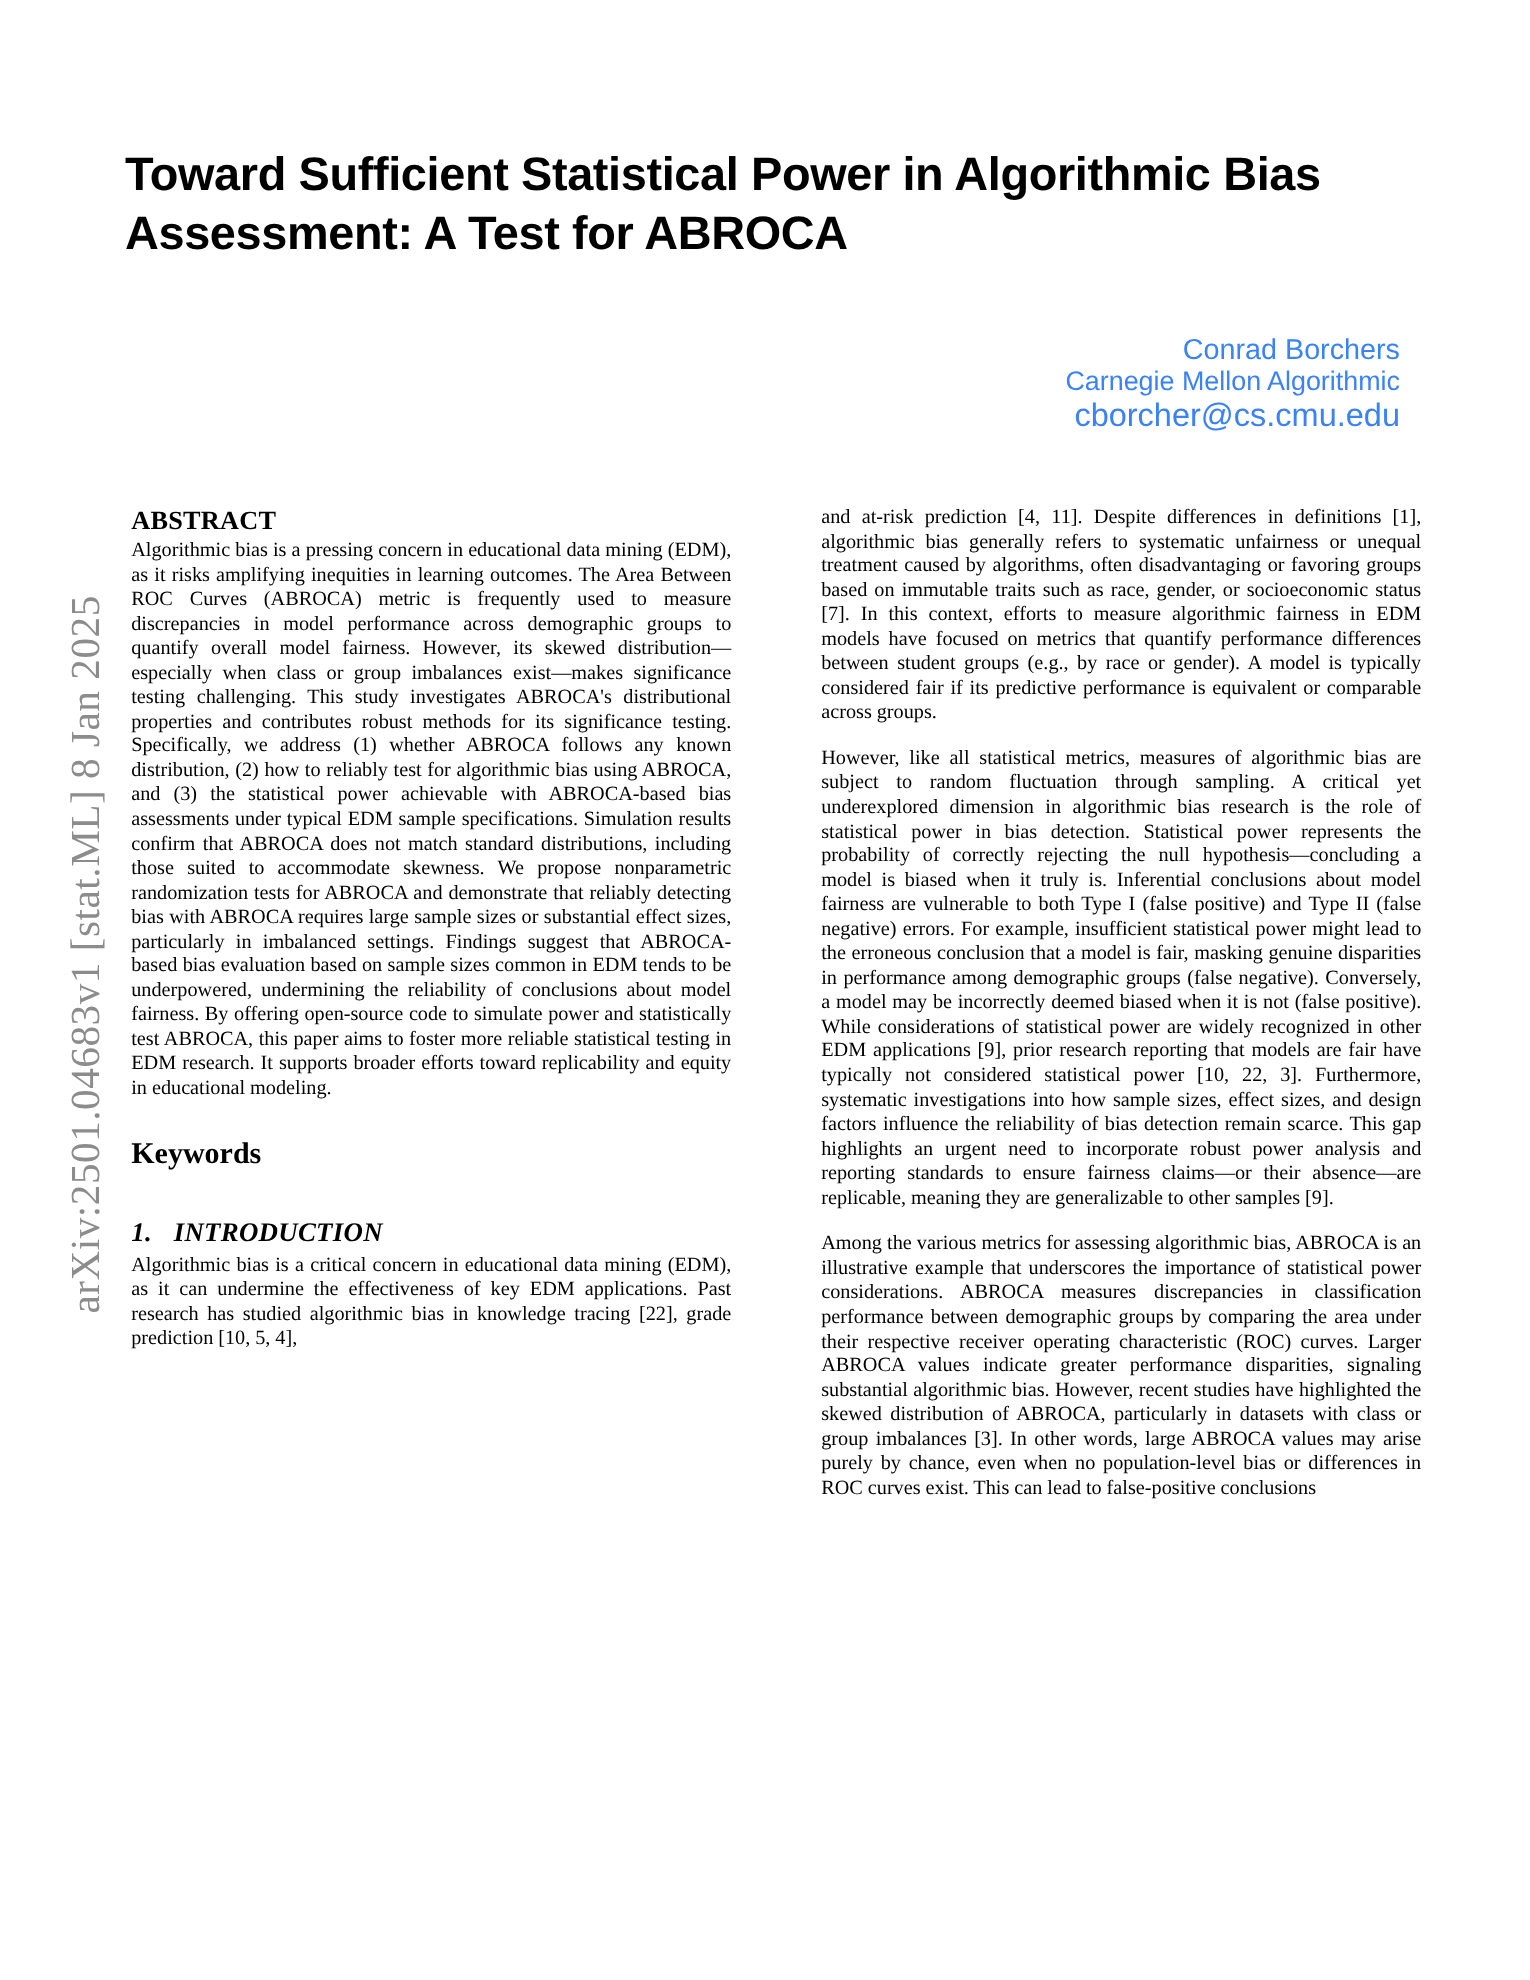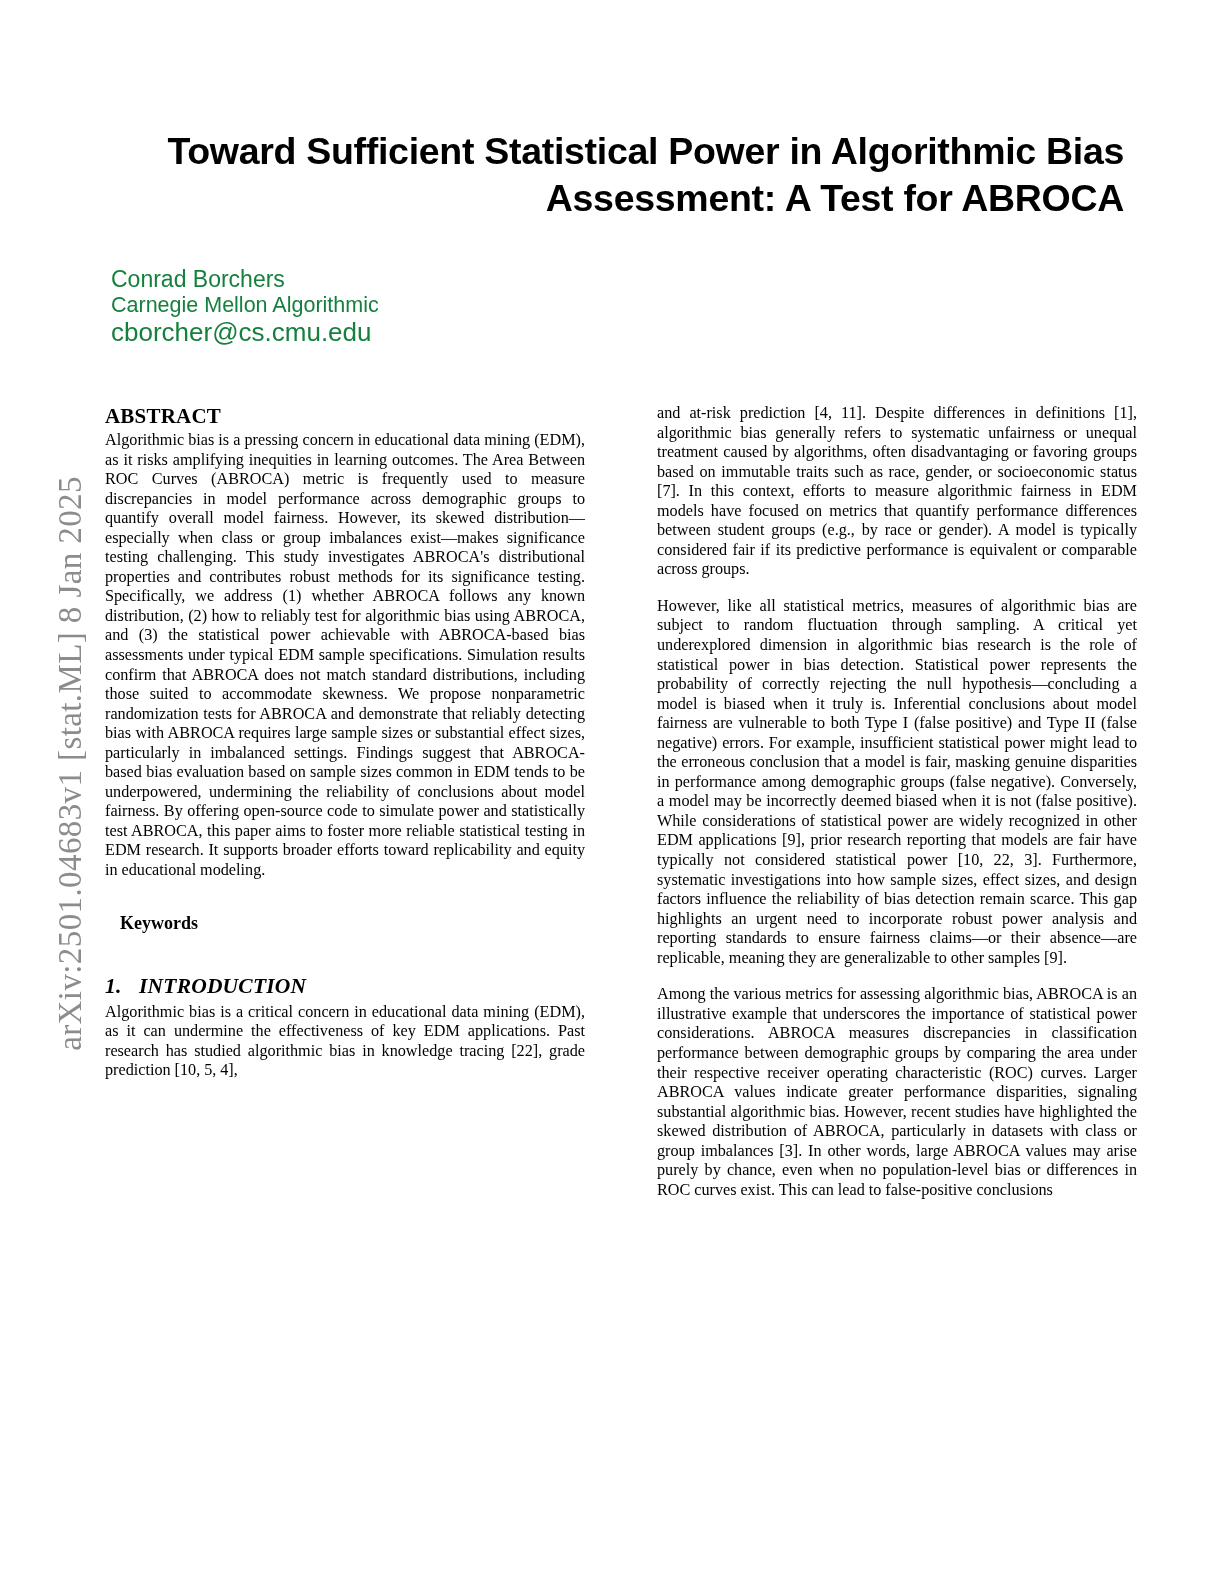--- a/index.html
+++ b/index.html
@@ -38,42 +38,42 @@
     font-size: 33px;
     letter-spacing: 0.4px;
     color: #8c8c8c;
     white-space: nowrap;
   }
 
   
   #title-block {
     position: absolute;
     left: 100px;
-    top: 128px;
+    top: 116px;
     width: 1024px;
-    text-align: right;
+    text-align: left;
   }
   #paper-title {
     font-family: "Liberation Sans", "DejaVu Sans", sans-serif;
     font-weight: bold;
     font-size: 37.5px;
     line-height: 47px;
     letter-spacing: -0.3px;
     margin: 0;
     color: #000;
   }
 
   #author-block {
     position: absolute;
-    left: 111px;
+    left: 96px;
     top: 266px;
     width: 1024px;
-    text-align: left;
+    text-align: right;
     font-family: "Liberation Sans", "DejaVu Sans", sans-serif;
-    color: #15803d;
+    color: #3b82f6;
   }
   #author-block .author-name {
     font-size: 23px;
     line-height: 27px;
   }
   #author-block .author-affiliation {
     font-size: 21.5px;
     line-height: 25px;
   }
   #author-block .author-email {
@@ -110,23 +110,23 @@
     font-size: 21.5px;
     font-style: italic;
   }
   .sec-head .sec-num {
     display: inline-block;
     min-width: 34px;
   }
   .kw-head {
     font-family: "Liberation Serif", "DejaVu Serif", serif;
     font-weight: bold;
-    font-size: 18px;
+    font-size: 24px;
     line-height: 25px;
-    margin: 0 0 2px 15px;
+    margin: 0 0 2px 0;
   }
 
   p.body-text {
     font-family: "Liberation Serif", "DejaVu Serif", serif;
     font-size: 16.2px;
     line-height: 19.55px;
     text-align: justify;
     text-justify: inter-word;
     margin: 0;
     hyphens: auto;

